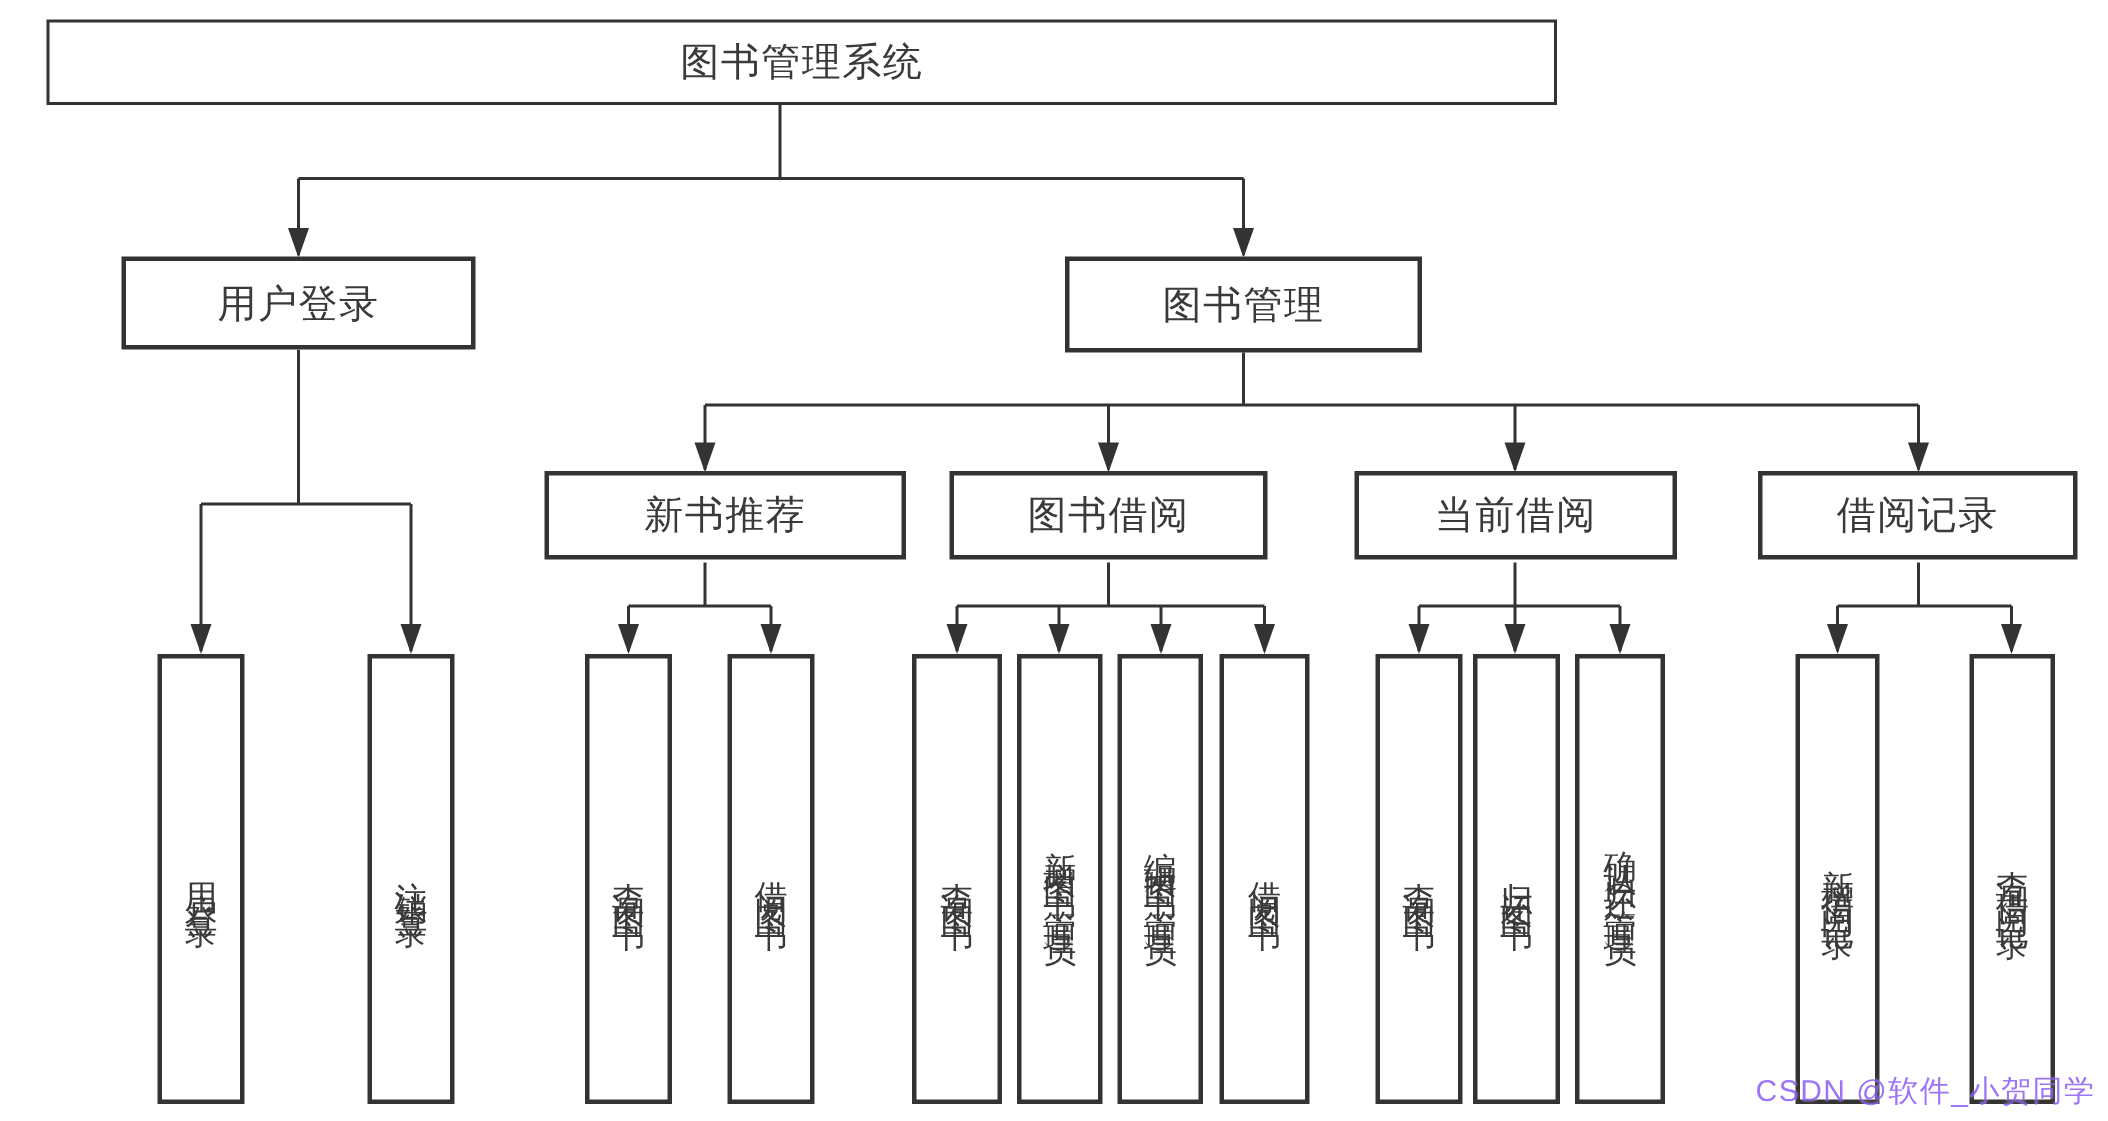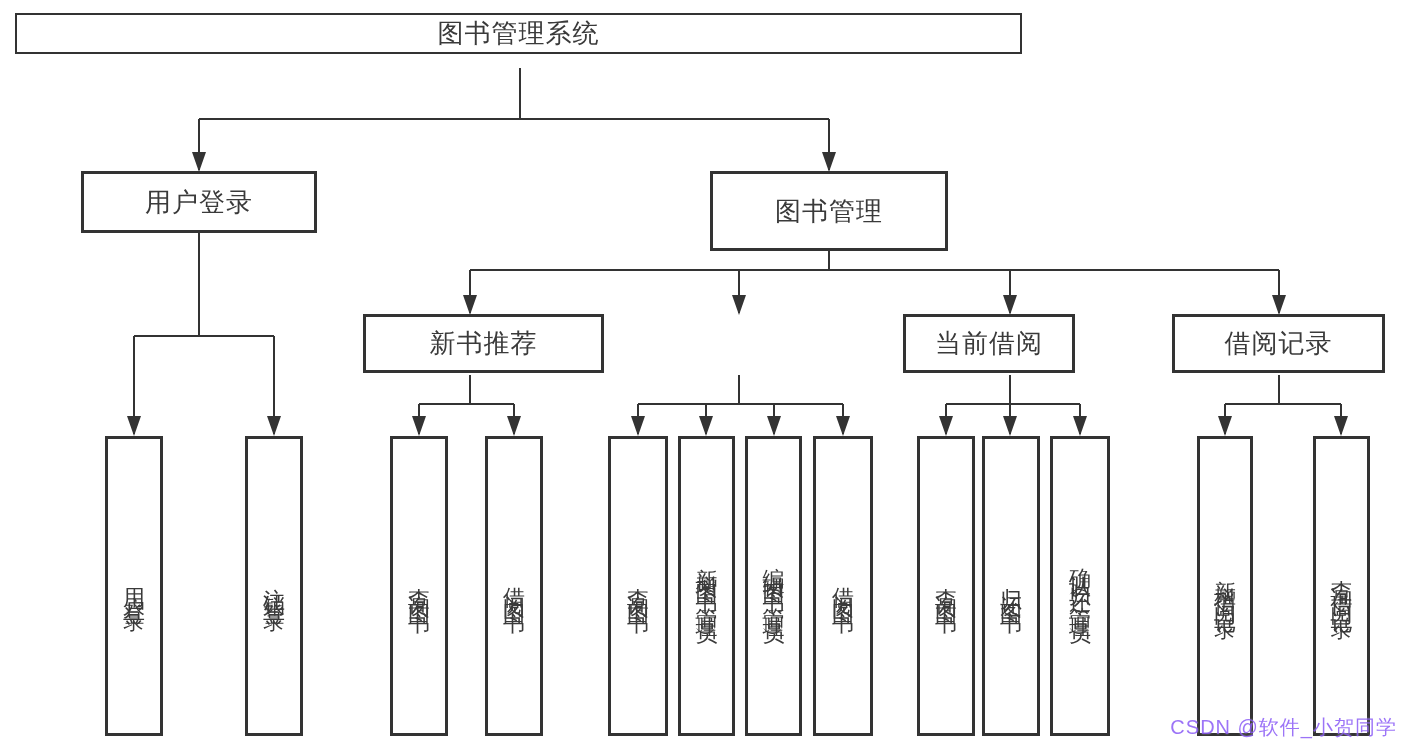--- a/index.html
+++ b/index.html
@@ -91,35 +91,38 @@
       <use href="#ah" x="774" y="436"></use>
         <use href="#ah" x="843" y="436"></use>
       <use href="#ah" x="946" y="436"></use>
         <use href="#ah" x="1010" y="436"></use>
       <use href="#ah" x="1080" y="436"></use>
         <use href="#ah" x="1225" y="436"></use>
       <use href="#ah" x="1341" y="436"></use>
     </g>
   </svg>
 
-  <div class="box root" style="left:15px; top:13px; width:1007px; height:41px;">
+  <div class="box root" style="left:31px; top:13px; width:1007px; height:57px;">
     <span>图书管理系统</span>
   </div>
 
   <div class="box" style="left:81px; top:171px; width:236px; height:62px;">
     <span>用户登录</span>
   </div>
-  <div class="box" style="left:710px; top:171px; width:238px; height:80px;align-items:center;">
+  <div class="box" style="left:710px; top:171px; width:238px; height:64px;align-items:center;">
     <span>图书管理</span>
   </div>
 
   <div class="box" style="left:363px; top:314px; width:241px; height:59px;">
     <span>新书推荐</span>
   </div>
-  <div class="box" style="left:903px; top:314px; width:172px; height:59px;">
+  <div class="box" style="left:633px; top:314px; width:212px; height:59px;">
+    <span>图书借阅</span>
+  </div>
+  <div class="box" style="left:903px; top:314px; width:215px; height:59px;">
     <span>当前借阅</span>
   </div>
   <div class="box" style="left:1172px; top:314px; width:213px; height:59px;">
     <span>借阅记录</span>
   </div>
 
   <div class="box leaf" style="left:105px; top:436px; width:58px; height:300px;">
     <span class="vtext">用户登录</span>
   </div>
   <div class="box leaf" style="left:245px; top:436px; width:58px; height:300px;">

